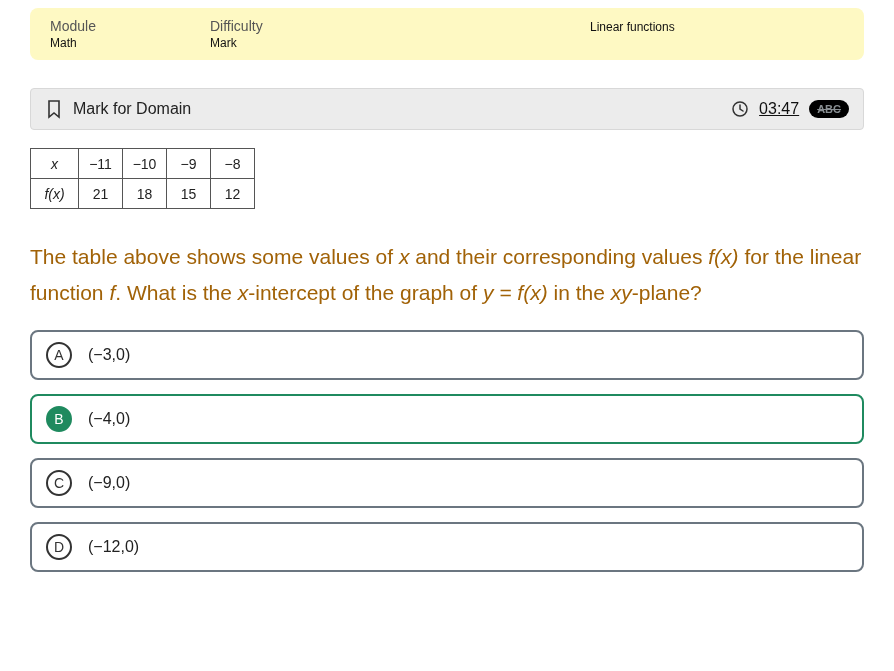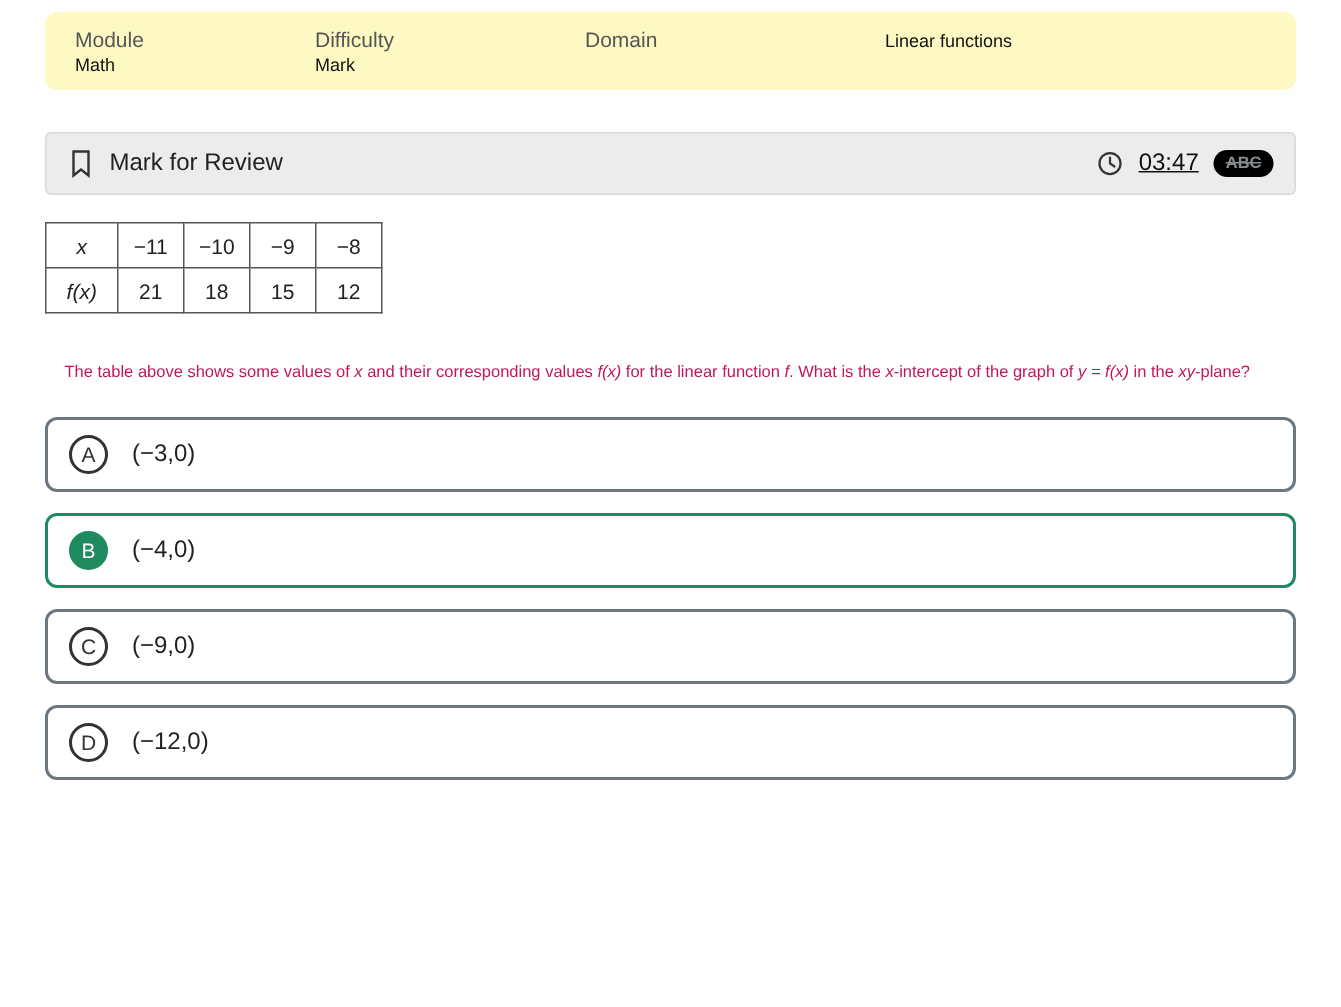--- a/index.html
+++ b/index.html
@@ -84,24 +84,23 @@
     text-align: center;
     font-size: 14px;
     vertical-align: middle;
   }
   .data-table td.rh {
     font-style: italic;
     width: 48px;
   }
   .question-text {
     margin-top: 30px;
-    font-size: 11px;
+    font-size: 21px;
     line-height: 1.7;
-    color: #be185d;
-    margin-left: 13px;
+    color: #a16207;
   }
   .question-text .fx {
     font-style: italic;
   }
   .answers {
     margin-top: 20px;
   }
   .answer {
     display: flex;
     align-items: center;
@@ -142,35 +141,34 @@
 <div class="meta-bar">
   <div class="meta-cell module">
     <div class="meta-label">Module</div>
     <div class="meta-value">Math</div>
   </div>
   <div class="meta-cell difficulty">
     <div class="meta-label">Difficulty</div>
     <div class="meta-value">Mark</div>
   </div>
   <div class="meta-cell domain">
-    <div class="meta-label">Domain</div>
   </div>
   <div class="meta-cell">
     <div class="meta-value">Linear functions</div>
   </div>
 </div>
 
 <div class="review-bar">
   <div class="review-left">
     <span class="bookmark-icon">
       <svg width="18" height="20" viewBox="0 0 18 20">
           <path d="M4 2 h10 v16 l-5 -4 l-5 4 z" fill="none" stroke="#333" stroke-width="1.6"></path>
         </svg>
     </span>
-    <span>Mark for Review</span>
+    <span>Mark for Domain</span>
   </div>
   <div class="review-right">
     <span class="clock-icon">
       <svg width="18" height="18" viewBox="0 0 18 18">
           <circle cx="9" cy="9" r="7" fill="none" stroke="#333" stroke-width="1.5"></circle>
           <path d="M9 5 v4 l3 2" fill="none" stroke="#333" stroke-width="1.5" stroke-linecap="round"></path>
         </svg>
     </span>
     <span class="timer">03:47</span>
     <span class="abc-pill">ABC</span>

